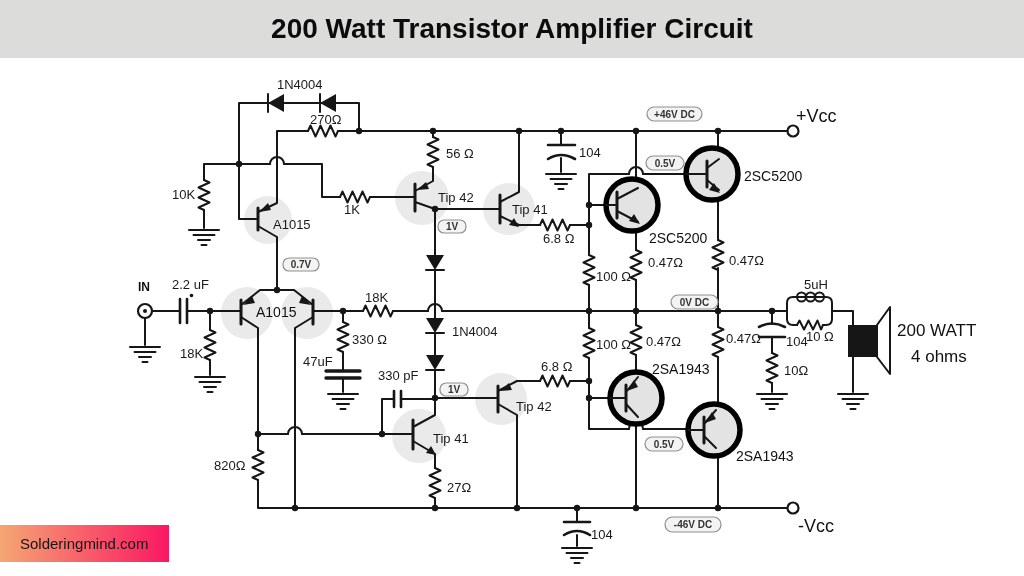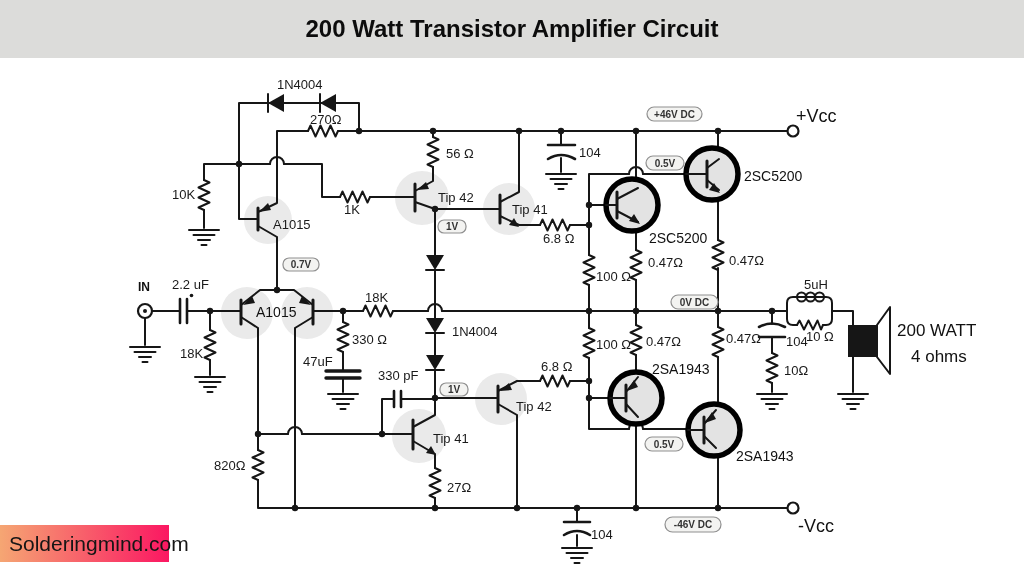--- a/index.html
+++ b/index.html
@@ -1,23 +1,23 @@
 <!DOCTYPE html>
 <html><head>
 <meta charset="utf-8">
 <style>
   html,body{margin:0;padding:0;width:1024px;height:576px;background:#fff;
     font-family:"Liberation Sans",sans-serif;overflow:hidden;position:relative}
   .banner{position:absolute;top:0;left:0;width:1024px;height:58px;background:#dcdcda;
     display:flex;align-items:center;justify-content:center}
-  .banner h1{margin:0;font-size:24px;font-weight:bold;color:#0c0c0c}
+  .banner h1{margin:0;font-size:28px;font-weight:bold;color:#0c0c0c}
   .watermark{position:absolute;left:0;top:525px;width:169px;height:37px;
     background:linear-gradient(90deg,#f5a673,#fb1762);
-    display:flex;align-items:center;padding-left:9px;box-sizing:border-box;
-    font-size:21px;color:#151515}
+    display:flex;align-items:center;padding-left:20px;box-sizing:border-box;
+    font-size:15px;color:#151515}
   svg{position:absolute;top:0;left:0}
   .w{stroke:#161616;stroke-width:2;fill:none;stroke-linecap:round;stroke-linejoin:round}
   .w25{stroke:#161616;stroke-width:2.6;fill:none;stroke-linecap:round}
   .w32{stroke:#161616;stroke-width:3.4;fill:none;stroke-linecap:round}
   .bar{stroke:#161616;stroke-width:3;fill:none;stroke-linecap:round}
   .blk{fill:#161616;stroke:none}
   .halo{fill:#eaeaea}
   .oc{fill:#e3e3e3;stroke:#000;stroke-width:5.5}
   .dot{fill:#161616}
   .term{fill:#fff;stroke:#161616;stroke-width:2.2}

